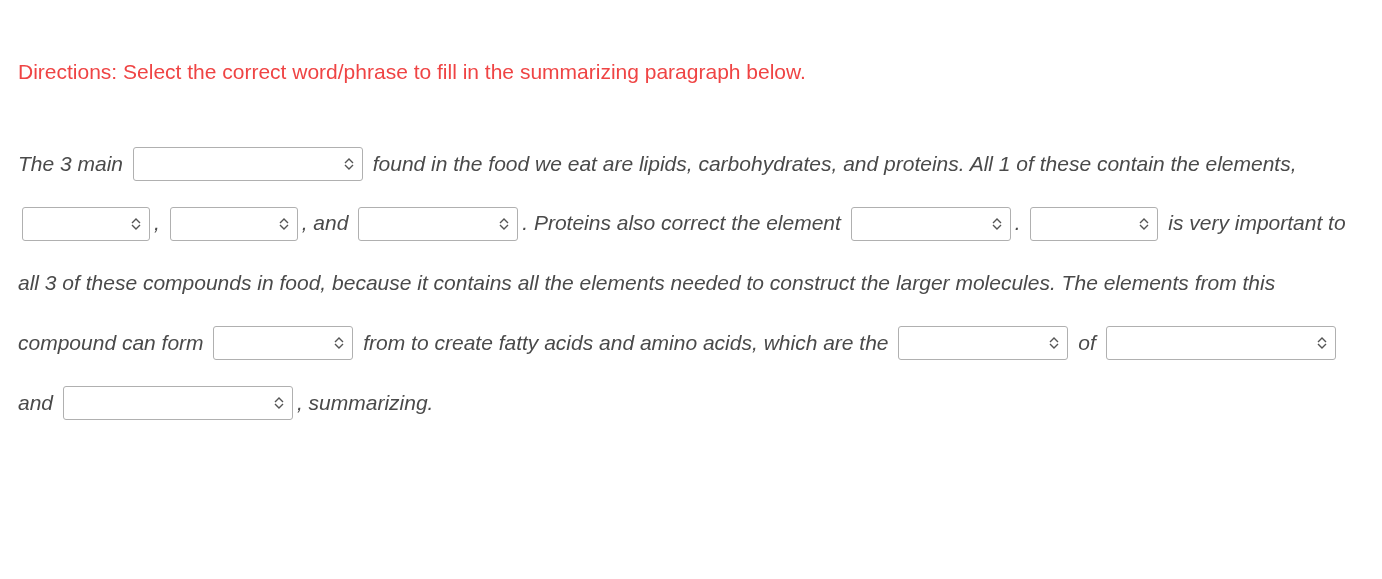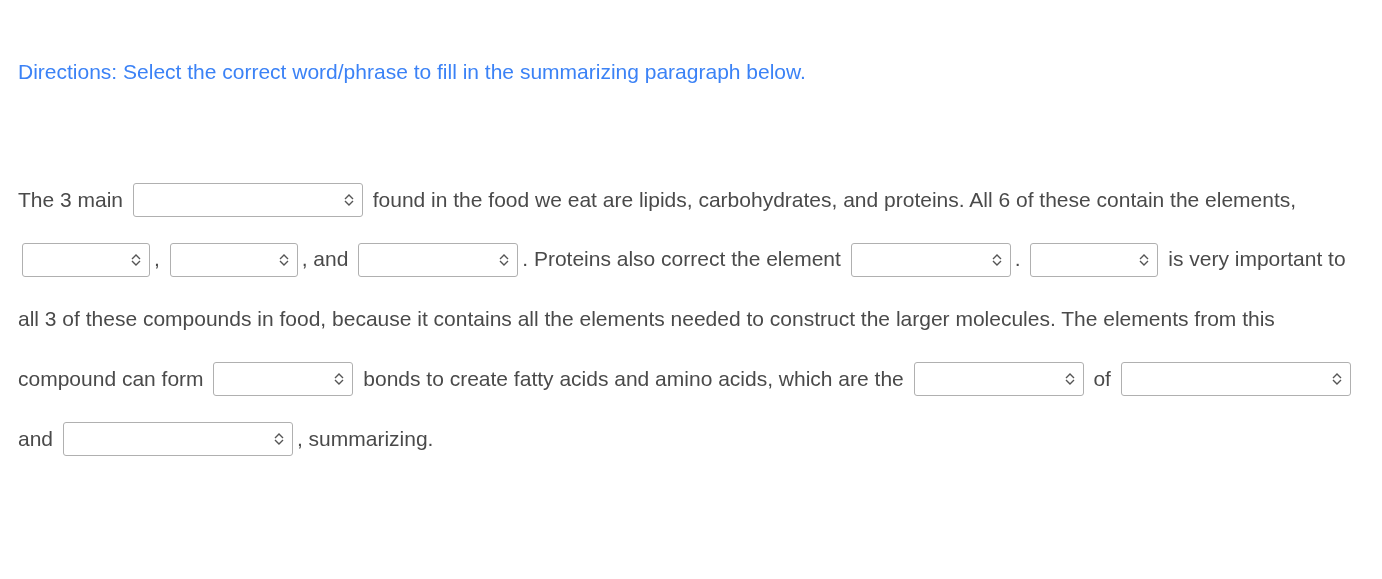--- a/index.html
+++ b/index.html
@@ -10,22 +10,22 @@
     body {
       font-family: -apple-system, BlinkMacSystemFont, "Segoe UI", Helvetica, Arial, sans-serif;
       font-size: 21px;
       color: #3d3d3d;
       padding: 20px 18px;
       background: #ffffff;
       width: 1382px;
       line-height: 2.8;
     }
     .directions {
-      color: #3b82f6;
-      margin-bottom: 82px;
+      color: #ef4444;
+      margin-bottom: 46px;
       line-height: 1.5;
       margin-top: 36px;
     }
     .paragraph {
       color: #4a4a4a;
     }
     .dropdown {
       display: inline-block;
       position: relative;
       border: 1px solid #b0b0b0;
@@ -54,36 +54,37 @@
     .chevrons svg {
       display: block;
     }
     .w-210 { width: 230px; }
     .w-120 { width: 128px; }
     .w-150 { width: 160px; }
     .w-140 { width: 140px; }
     .w-160 { width: 170px; }
     .txt {
       vertical-align: middle;
+      font-style: italic;
     }
   </style>
 </head>
 <body>
 
 <div class="directions">Directions: Select the correct word/phrase to fill in the summarizing paragraph below.</div>
 
 <div class="paragraph">
 <span class="txt">The 3 main </span><span class="dropdown w-210"><span class="dropdown-inner"></span><span class="chevrons">
         <svg width="10" height="6" viewBox="0 0 10 6">
           <path d="M1 5 L5 1 L9 5" stroke="#555" stroke-width="1.4" fill="none"></path>
         </svg>
         <svg width="10" height="6" viewBox="0 0 10 6">
           <path d="M1 1 L5 5 L9 1" stroke="#555" stroke-width="1.4" fill="none"></path>
         </svg>
-      </span></span><span class="txt"> found in the food we eat are lipids, carbohydrates, and proteins. All 6 of these contain the elements, </span><span class="dropdown w-120"><span class="dropdown-inner"></span><span class="chevrons">
+      </span></span><span class="txt"> found in the food we eat are lipids, carbohydrates, and proteins. All 1 of these contain the elements, </span><span class="dropdown w-120"><span class="dropdown-inner"></span><span class="chevrons">
         <svg width="10" height="6" viewBox="0 0 10 6">
           <path d="M1 5 L5 1 L9 5" stroke="#555" stroke-width="1.4" fill="none"></path>
         </svg>
         <svg width="10" height="6" viewBox="0 0 10 6">
           <path d="M1 1 L5 5 L9 1" stroke="#555" stroke-width="1.4" fill="none"></path>
         </svg>
       </span></span><span class="txt">, </span><span class="dropdown w-120"><span class="dropdown-inner"></span><span class="chevrons">
         <svg width="10" height="6" viewBox="0 0 10 6">
           <path d="M1 5 L5 1 L9 5" stroke="#555" stroke-width="1.4" fill="none"></path>
         </svg>
@@ -111,21 +112,21 @@
         <svg width="10" height="6" viewBox="0 0 10 6">
           <path d="M1 1 L5 5 L9 1" stroke="#555" stroke-width="1.4" fill="none"></path>
         </svg>
       </span></span><span class="txt"> is very important to all 3 of these compounds in food, because it contains all the elements needed to construct the larger molecules. The elements from this compound can form </span><span class="dropdown w-140"><span class="dropdown-inner"></span><span class="chevrons">
         <svg width="10" height="6" viewBox="0 0 10 6">
           <path d="M1 5 L5 1 L9 5" stroke="#555" stroke-width="1.4" fill="none"></path>
         </svg>
         <svg width="10" height="6" viewBox="0 0 10 6">
           <path d="M1 1 L5 5 L9 1" stroke="#555" stroke-width="1.4" fill="none"></path>
         </svg>
-      </span></span><span class="txt"> bonds to create fatty acids and amino acids, which are the </span><span class="dropdown w-160"><span class="dropdown-inner"></span><span class="chevrons">
+      </span></span><span class="txt"> from to create fatty acids and amino acids, which are the </span><span class="dropdown w-160"><span class="dropdown-inner"></span><span class="chevrons">
         <svg width="10" height="6" viewBox="0 0 10 6">
           <path d="M1 5 L5 1 L9 5" stroke="#555" stroke-width="1.4" fill="none"></path>
         </svg>
         <svg width="10" height="6" viewBox="0 0 10 6">
           <path d="M1 1 L5 5 L9 1" stroke="#555" stroke-width="1.4" fill="none"></path>
         </svg>
       </span></span><span class="txt"> of </span><span class="dropdown w-210"><span class="dropdown-inner"></span><span class="chevrons">
         <svg width="10" height="6" viewBox="0 0 10 6">
           <path d="M1 5 L5 1 L9 5" stroke="#555" stroke-width="1.4" fill="none"></path>
         </svg>

